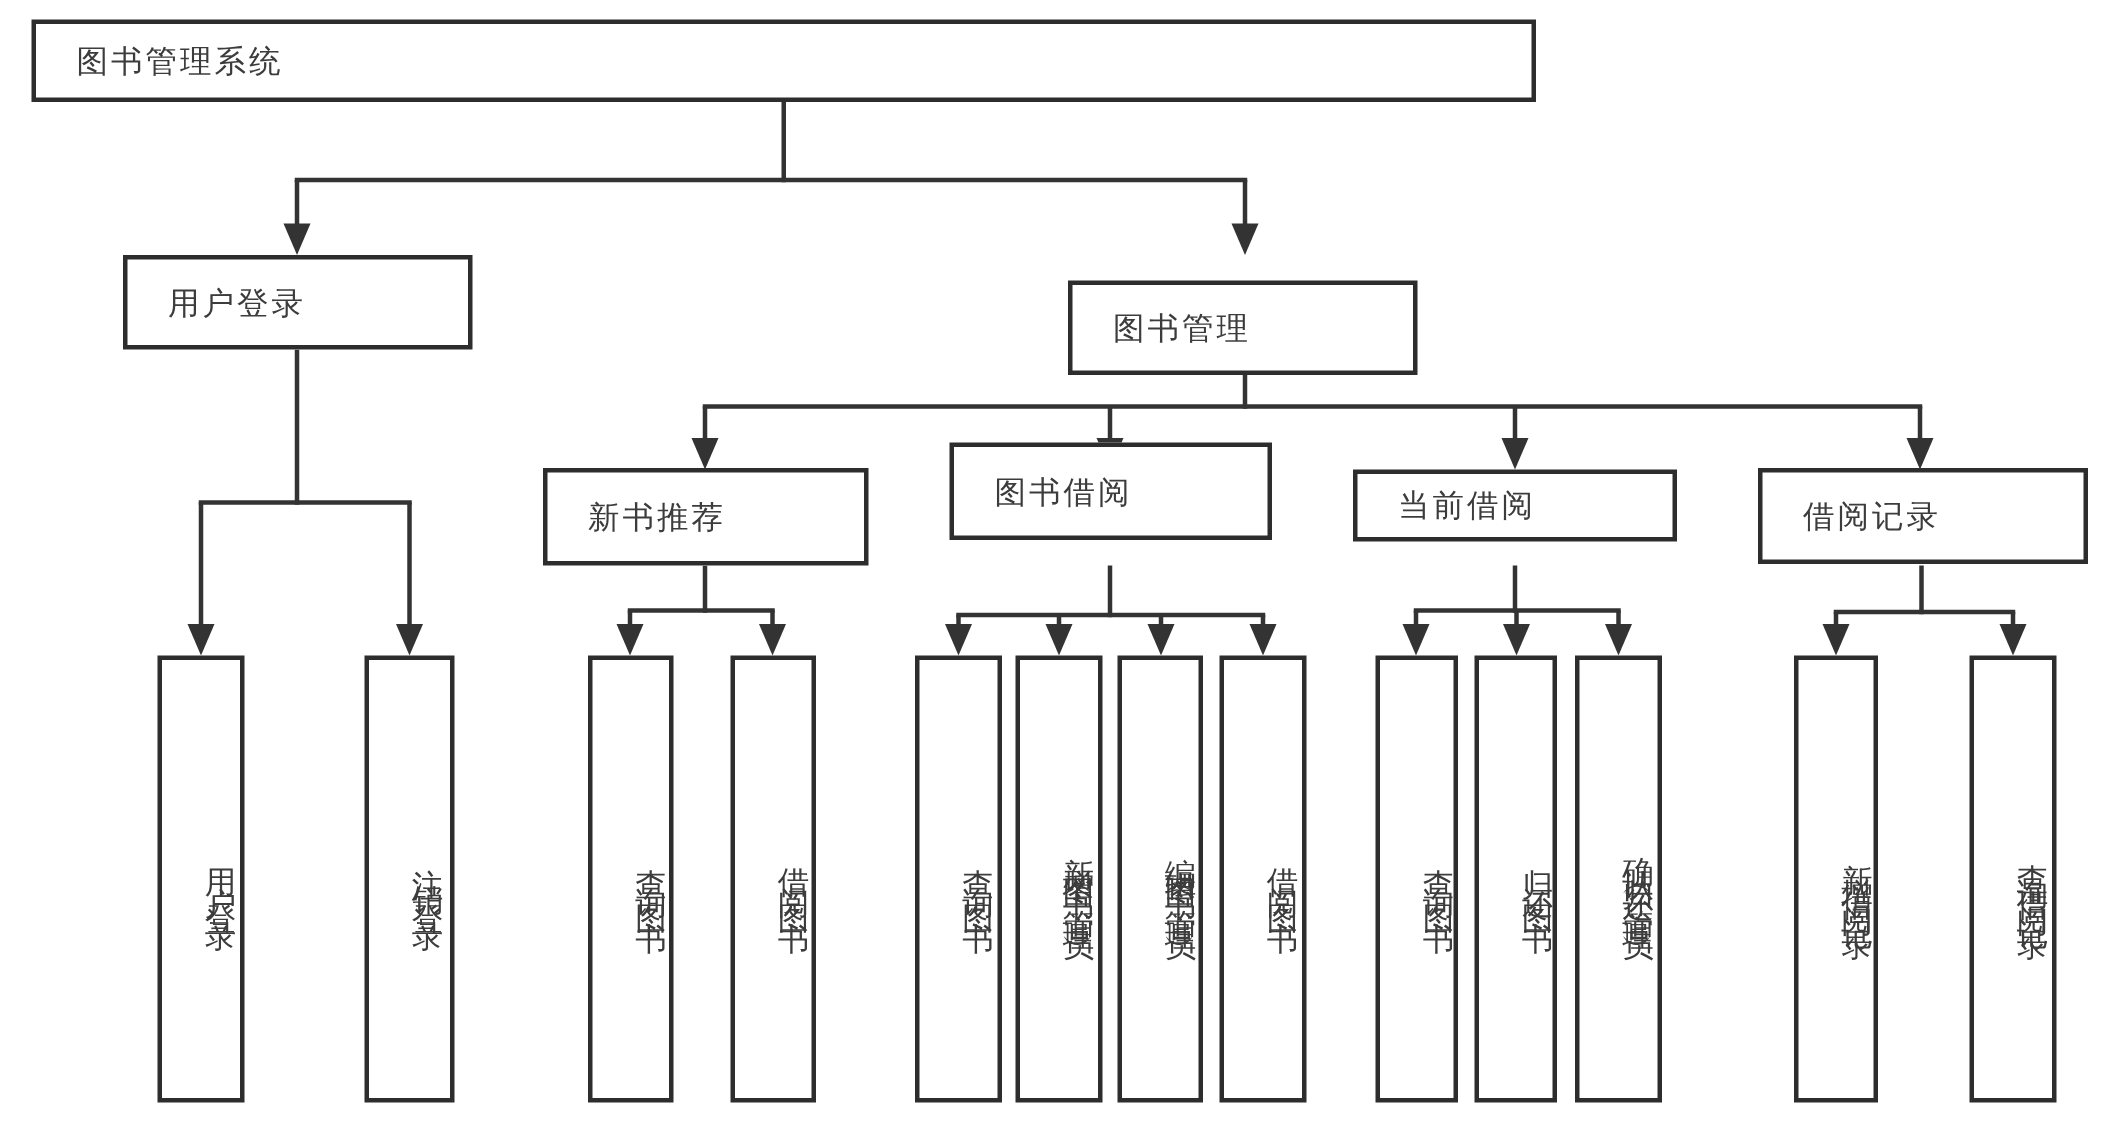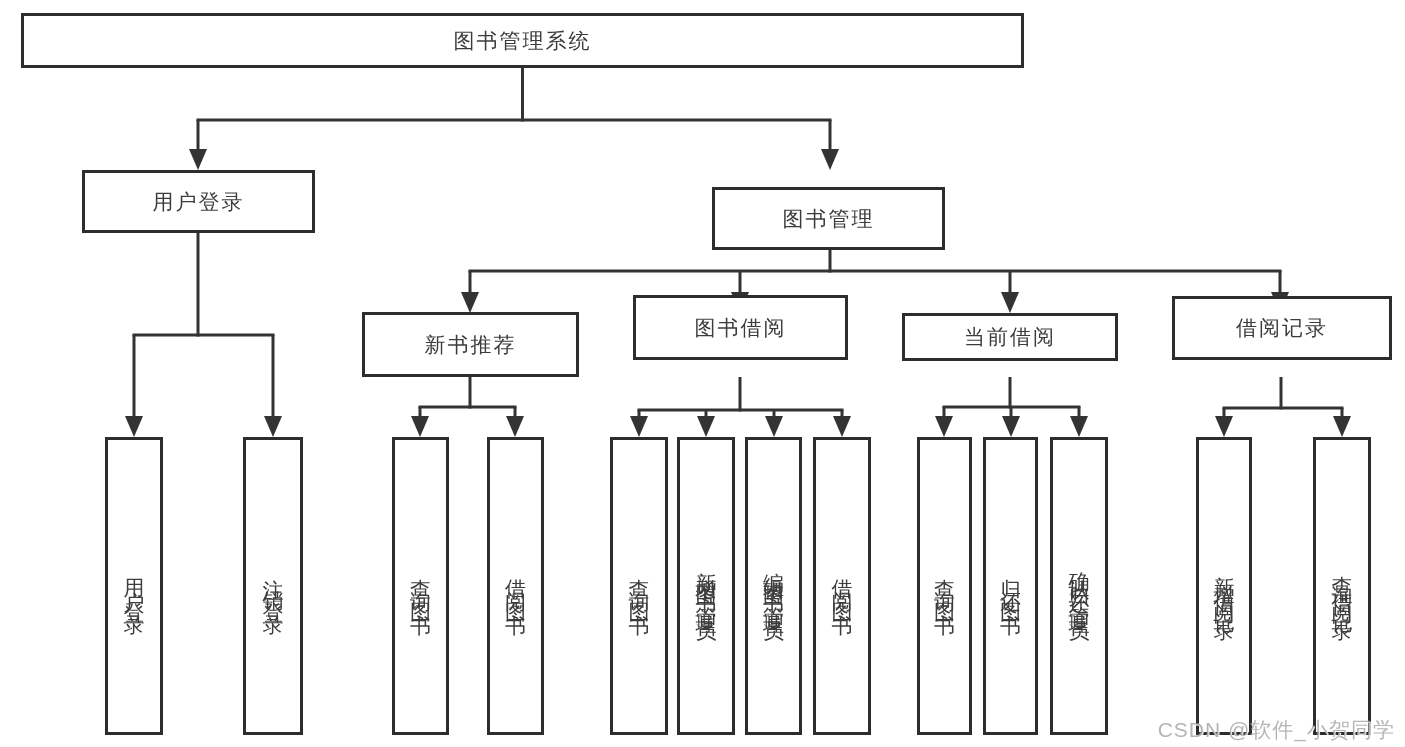--- a/index.html
+++ b/index.html
@@ -17,21 +17,21 @@
     width: 1405px; height: 747px;
     pointer-events: none;
   }
   .box {
     position: absolute;
     box-sizing: border-box;
     border: 3px solid #2d2d2d;
     background: #ffffff;
     display: flex;
     align-items: center;
-    justify-content: center;
+    padding-left: 27px;
   }
   .lbl {
     font-size: 21px;
     color: #3c3c3c;
     letter-spacing: 2px;
     white-space: nowrap;
   }
   .leaf .lbl {
     writing-mode: vertical-rl;
     text-orientation: mixed;
@@ -139,21 +139,21 @@
 
   <div class="box" style="left:362px; top:312px; width:217px; height:65px;">
     <span class="lbl">新书推荐</span>
   </div>
   <div class="box" style="left:633px; top:295px; width:215px; height:65px;">
     <span class="lbl">图书借阅</span>
   </div>
   <div class="box" style="left:902px; top:313px; width:216px; height:48px;">
     <span class="lbl">当前借阅</span>
   </div>
-  <div class="box" style="left:1172px; top:296px; width:220px; height:64px;">
+  <div class="box" style="left:1172px; top:312px; width:220px; height:64px;">
     <span class="lbl">借阅记录</span>
   </div>
 
   <div class="box leaf" style="left:105px; top:437px; width:58px; height:298px;">
     <span class="lbl ls4">用户登录</span>
   </div>
   <div class="box leaf" style="left:243px; top:437px; width:60px; height:298px;">
     <span class="lbl ls4">注销登录</span>
   </div>
 
@@ -187,15 +187,14 @@
     <span class="lbl ls9">确认归还（管理员）</span>
   </div>
 
   <div class="box leaf" style="left:1196px; top:437px; width:56px; height:298px;">
     <span class="lbl ls6">新增借阅记录</span>
   </div>
   <div class="box leaf" style="left:1313px; top:437px; width:58px; height:298px;">
     <span class="lbl ls6">查询借阅记录</span>
   </div>
 
-  <div class="watermark">CSDN @软件_小贺同学</div>
 
 </div>
 
 </body></html>

